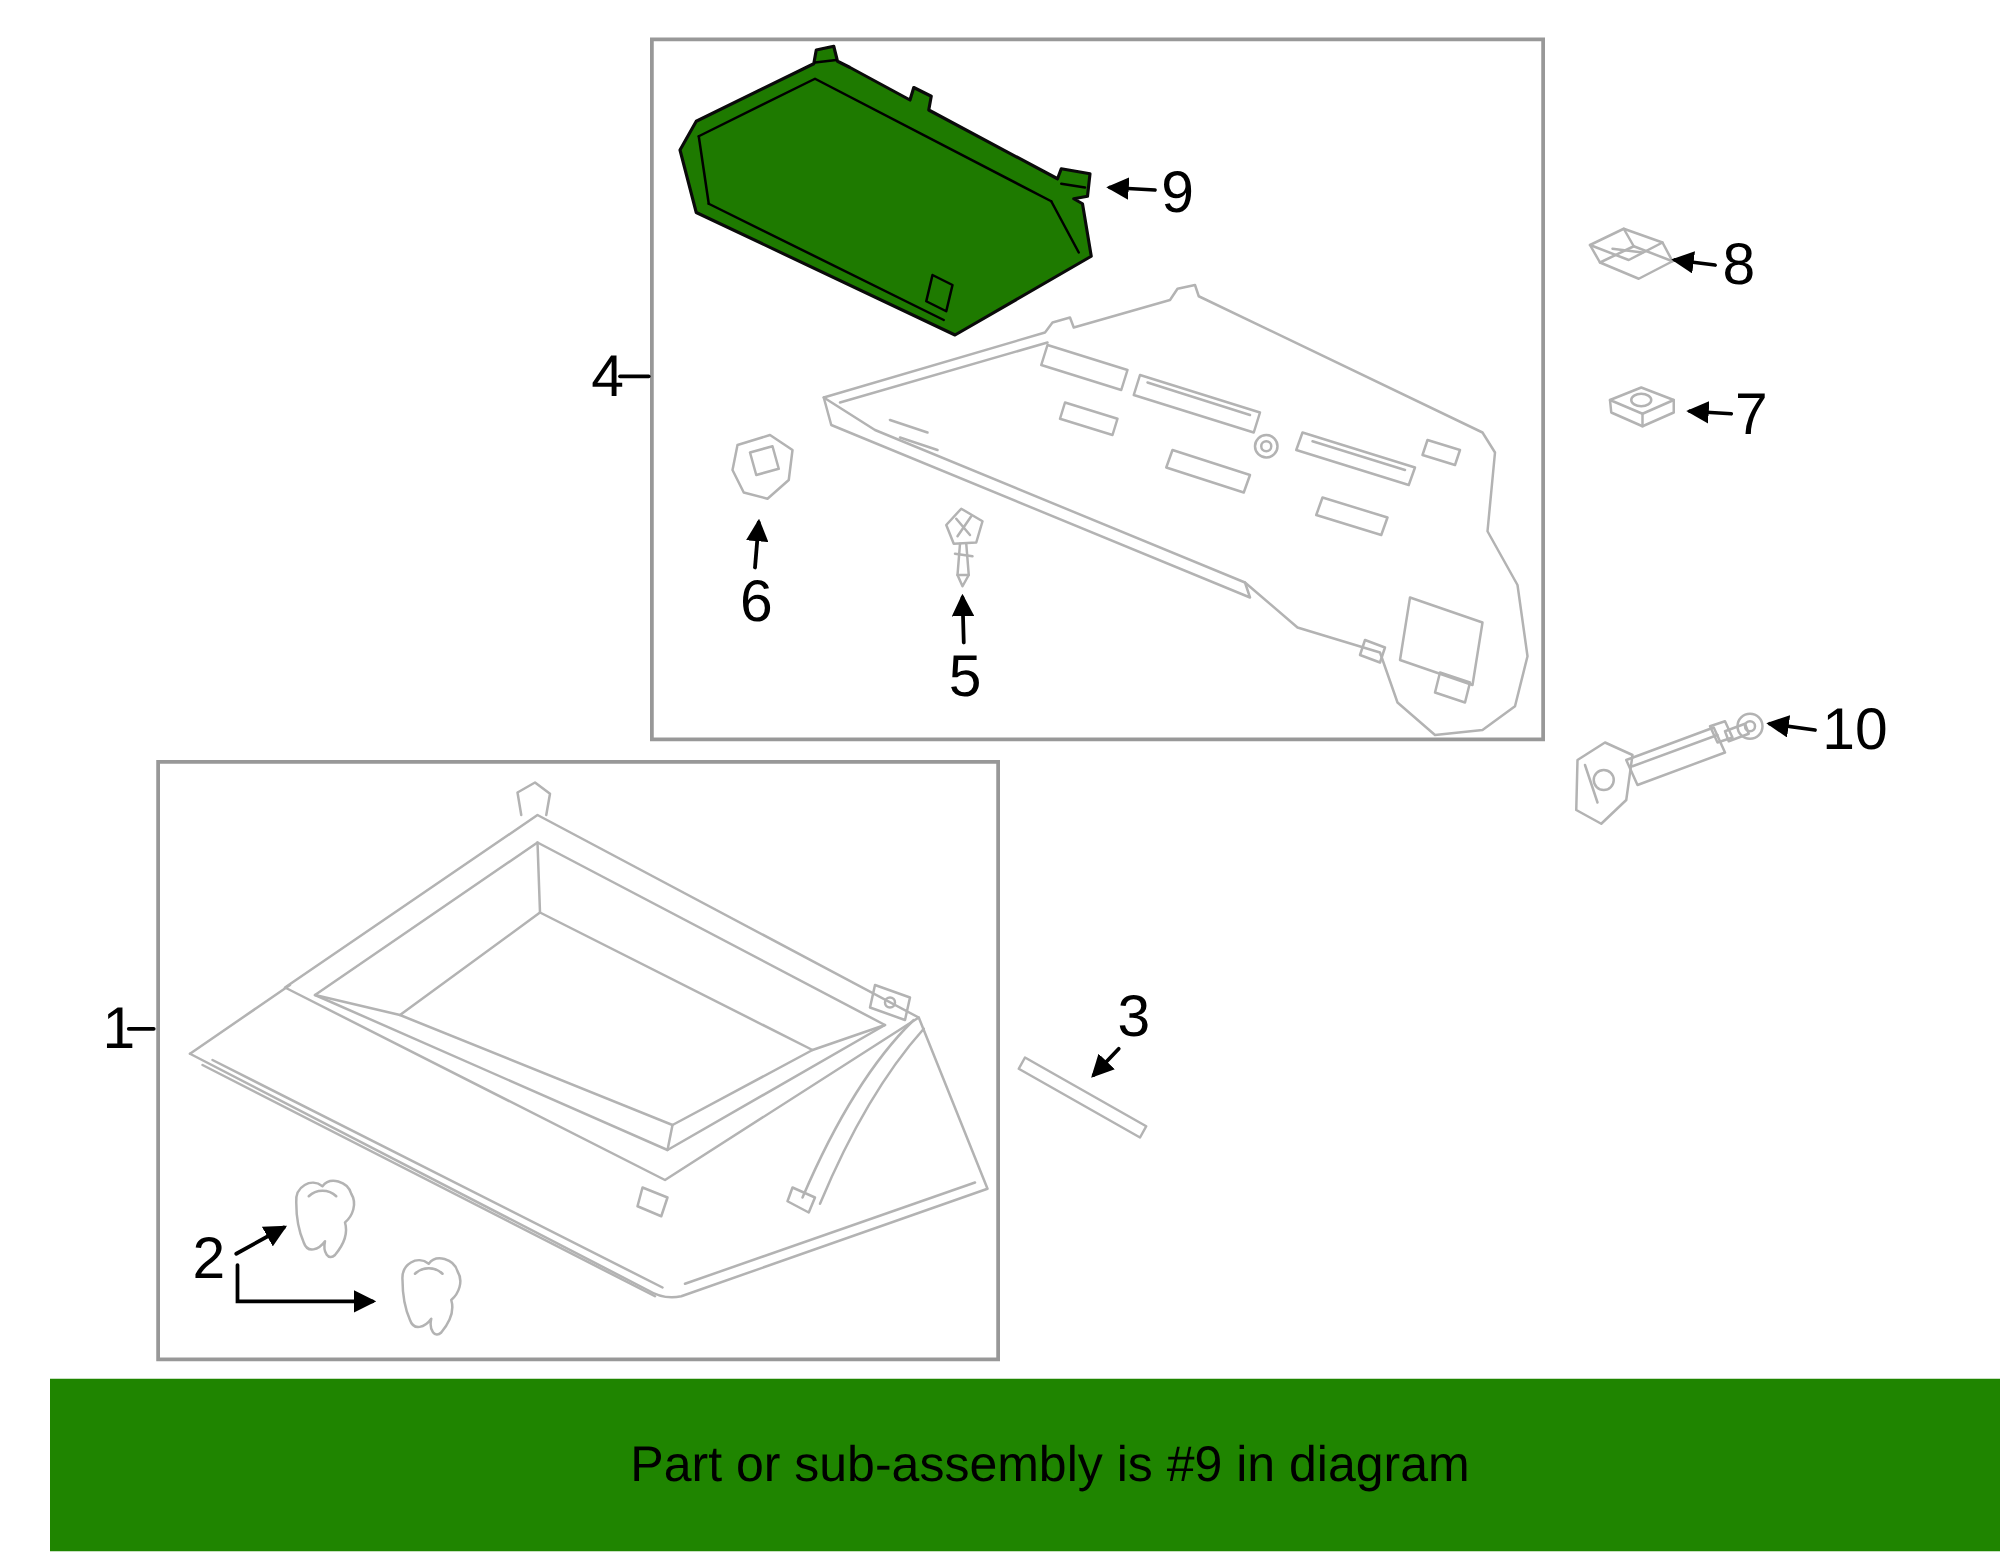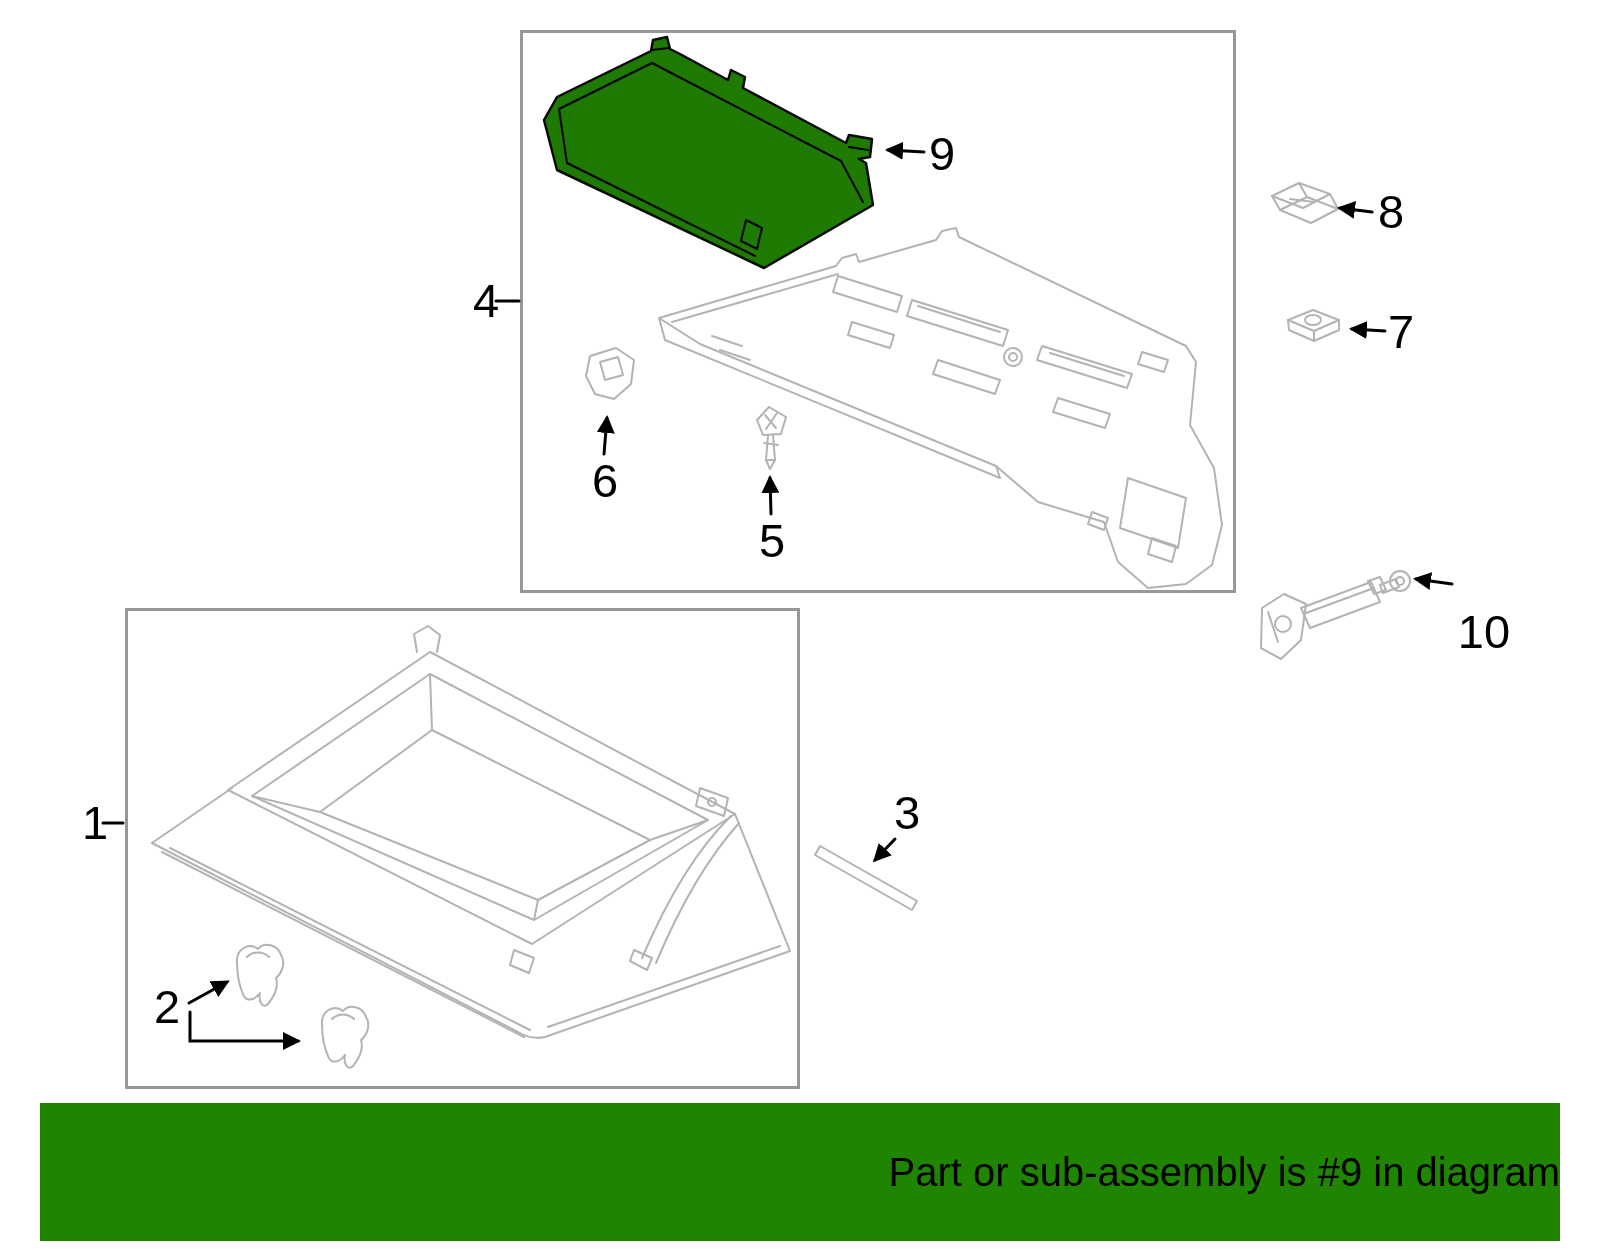--- a/index.html
+++ b/index.html
@@ -5,22 +5,22 @@
   html,body{margin:0;padding:0;background:#ffffff;}
   .page{position:relative;width:1600px;height:1249px;background:#ffffff;
         font-family:"Liberation Sans",sans-serif;overflow:hidden;}
   .box{position:absolute;border:3px solid #989898;background:transparent;}
   .box.upper{left:520px;top:30px;width:710px;height:557px;}
   .box.lower{left:125px;top:608px;width:669px;height:475px;}
   svg.art{position:absolute;left:0;top:0;}
   .callout{position:absolute;transform:translate(-50%,-50%);
            font-size:47px;color:#000;line-height:1;white-space:nowrap;}
   .banner{position:absolute;left:40px;top:1103px;width:1520px;height:138px;
-          background:#1f8500;color:#000;text-align:right;
-          display:flex;flex-direction:column;justify-content:center;}
+          background:#1f8500;color:#000;text-align:center;
+          display:flex;flex-direction:column;justify-content:center;padding-left:40px;}
   .banner .line{font-size:40px;line-height:47px;}
 </style>
 </head>
 <body>
 
 <div class="page">
 
   <div class="box upper"></div>
   <div class="box lower"></div>
 
@@ -153,19 +153,19 @@
 
   <div class="callout" style="left:95px;top:822px;">1</div>
   <div class="callout" style="left:167px;top:1006px;">2</div>
   <div class="callout" style="left:907px;top:812px;">3</div>
   <div class="callout" style="left:486px;top:300px;">4</div>
   <div class="callout" style="left:772px;top:540px;">5</div>
   <div class="callout" style="left:605px;top:480px;">6</div>
   <div class="callout" style="left:1401px;top:331px;">7</div>
   <div class="callout" style="left:1391px;top:211px;">8</div>
   <div class="callout" style="left:942px;top:153px;">9</div>
-  <div class="callout" style="left:1484px;top:583px;margin-top:48px;">10</div>
+  <div class="callout" style="left:1484px;top:583px;">10</div>
 
   <div class="banner">
     <div class="line">Part or sub-assembly is #9 in diagram</div>
   </div>
 
 </div>
 
 </body></html>

